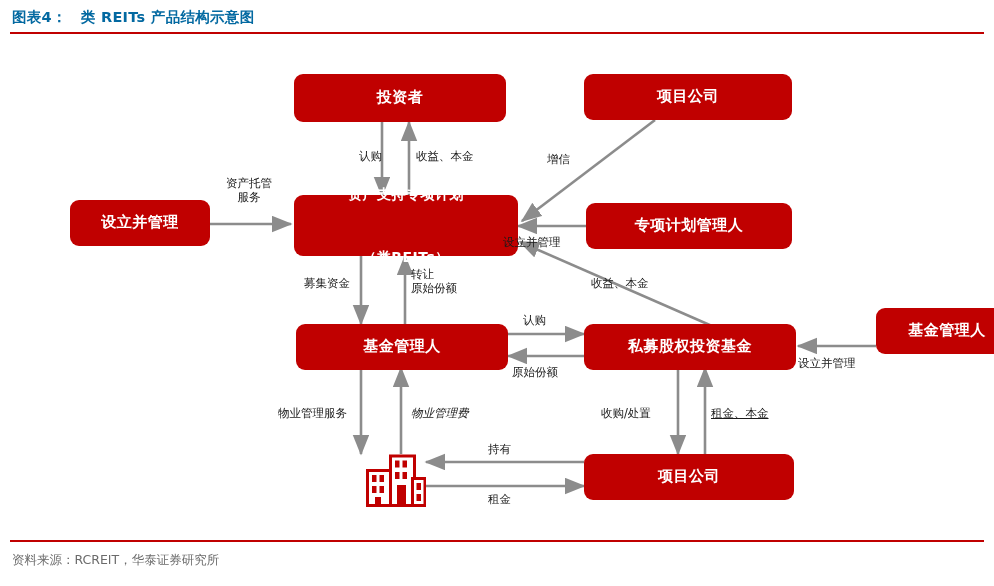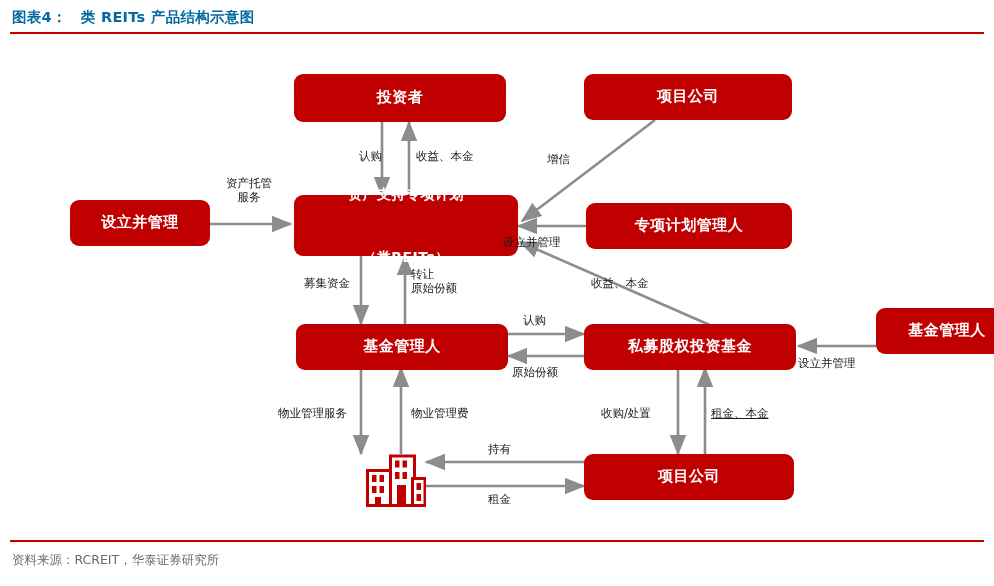--- a/index.html
+++ b/index.html
@@ -209,21 +209,21 @@
   </div>
 
   <div class="lbl" style="left:750px;top:320px;">
     <span>设立并管理</span>
   </div>
 
   <div class="lbl" style="left:230px;top:370px;">
     <span>物业管理服务</span>
   </div>
 
-  <div class="lbl" style="left:363px;top:370px;">
+  <div class="lbl" style="left:363px;top:370px;font-style:italic;">
     <span>物业管理费</span>
   </div>
 
   <div class="lbl" style="left:553px;top:370px;">
     <span>收购/处置</span>
   </div>
 
   <div class="lbl" style="left:663px;top:370px;text-decoration:underline;">
     <span>租金、本金</span>
   </div>

